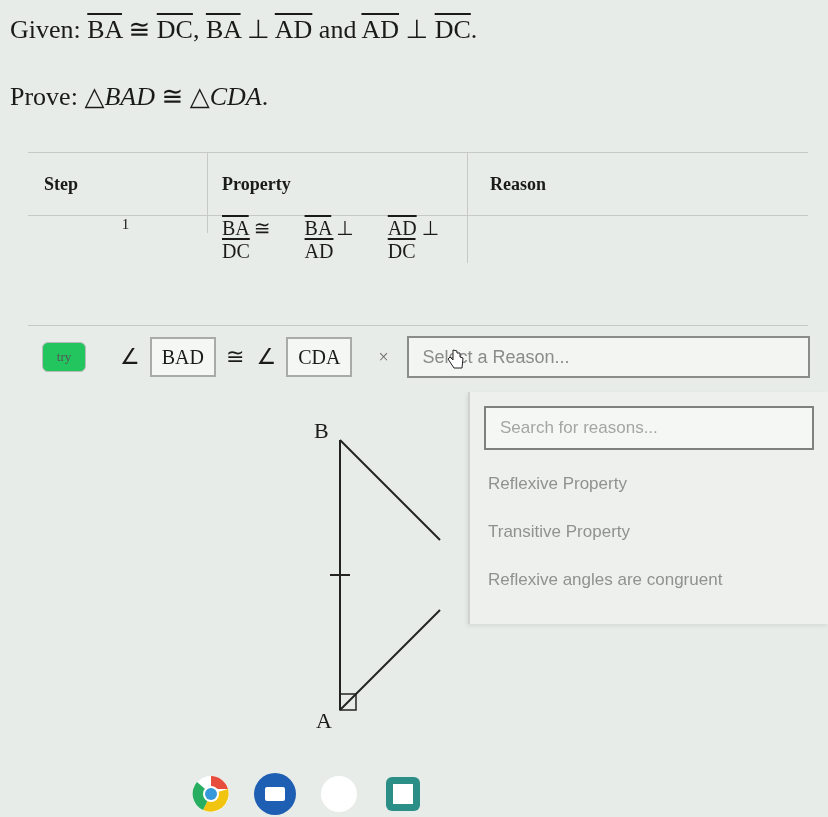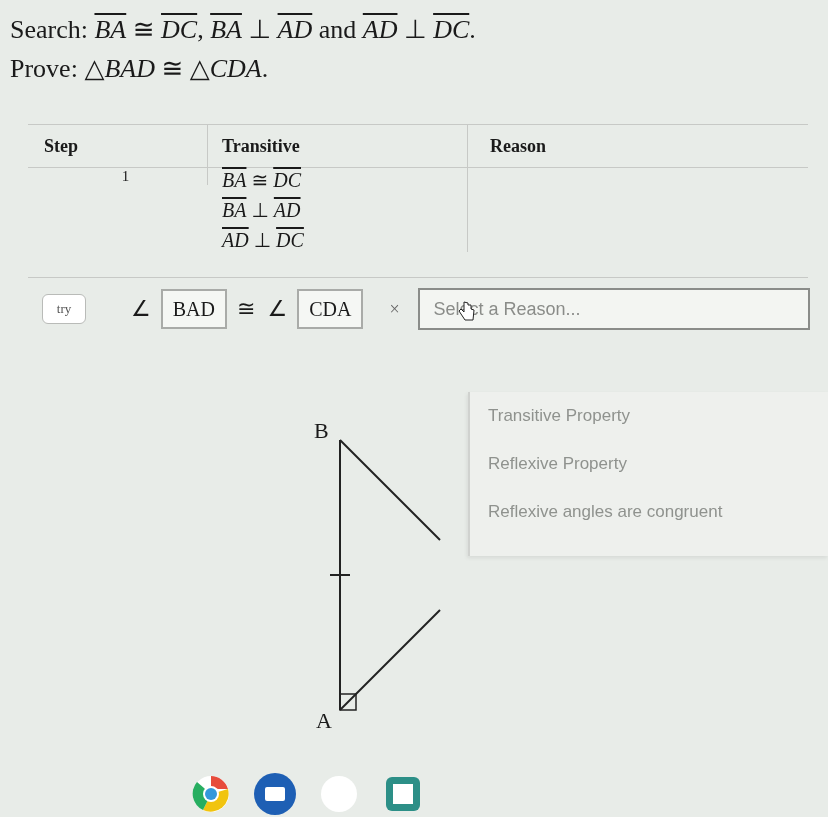--- a/index.html
+++ b/index.html
@@ -11,66 +11,67 @@
     color: #1a1a1a;
     overflow: hidden;
     position: relative;
   }
   .problem-text {
     padding: 10px 10px 0 10px;
     font-size: 26px;
     line-height: 1.5;
   }
   .problem-text .line2 {
+    margin-top: 28px;
   }
   .italic { font-style: italic; }
   .proof-table {
     margin: 36px 0 0 28px;
     width: 780px;
   }
   .proof-header {
     display: flex;
     border-top: 1px solid #c7c9c6;
     border-bottom: 1px solid #c7c9c6;
-    height: 44px;
+    height: 64px;
     align-items: center;
     font-weight: bold;
     font-size: 18px;
   }
   .col-step { width: 180px; padding-left: 16px; border-right: 1px solid #c7c9c6; height:100%; display:flex; align-items:center;}
   .col-stmt { width: 260px; padding-left: 14px; border-right: 1px solid #c7c9c6; height:100%; display:flex; align-items:center;}
   .col-reason { flex: 1; padding-left: 22px; height:100%; display:flex; align-items:center;}
   .proof-row1 {
     display: flex;
     border-bottom: 1px solid #c7c9c6;
     min-height: 110px;
     align-items: stretch;
     font-size: 18px;
   }
   .proof-row1 .col-step { justify-content:center; font-size:15px; font-weight:normal;}
-  .proof-row1 .col-stmt { flex-direction:column; align-items:flex-start; justify-content:center; gap:6px; font-weight:normal; font-family:'Times New Roman', serif; font-size:20px;}
+  .proof-row1 .col-stmt { align-items:flex-start; justify-content:center; gap:6px; font-weight:normal; font-family:'Times New Roman', serif; font-size:20px;}
   .proof-row1 .col-reason { font-weight:normal; font-size:19px;}
-  .ovl { text-decoration: overline; font-style: italic; }
+  .ovl { text-decoration: overline; }
 
   .proof-row2 {
     display:flex;
     align-items:center;
     padding:10px 0 0 4px;
     gap:8px;
     position:relative;
   }
   .try-btn {
     width:44px; height:30px;
     border:1px solid #b9bbb8;
     border-radius:6px;
-    background:#ffffff;
+    background:#22c55e;
     font-size:13px;
     color:#555;
     display:flex; align-items:center; justify-content:center;
-    margin-right:35px;
+    margin-right:24px;
     margin-left:10px;
   }
   .angle-sym {
     font-size:22px;
     font-family:'Times New Roman', serif;
     margin:0 2px;
   }
   .stmt-box {
     border:2px solid #a9aba8;
     background:#f5f7f4;
@@ -158,31 +159,31 @@
     width:42px; height:42px;
     border-radius:50%;
     display:flex; align-items:center; justify-content:center;
   }
 </style>
 </head>
 <body>
 
 <div class="problem-text">
   <div>
-    <span>Search: </span><span><span class="ovl">BA</span> ≅ <span class="ovl">DC</span>, <span class="ovl">BA</span> ⊥ <span class="ovl">AD</span> and <span class="ovl">AD</span> ⊥ <span class="ovl">DC</span>.</span>
+    <span>Given: </span><span><span class="ovl">BA</span> ≅ <span class="ovl">DC</span>, <span class="ovl">BA</span> ⊥ <span class="ovl">AD</span> and <span class="ovl">AD</span> ⊥ <span class="ovl">DC</span>.</span>
   </div>
   <div class="line2">
     <span>Prove: </span><span>△<span class="italic">BAD</span> ≅ △<span class="italic">CDA</span>.</span>
   </div>
 </div>
 
 <div class="proof-table">
   <div class="proof-header">
     <div class="col-step">Step</div>
-    <div class="col-stmt">Transitive</div>
+    <div class="col-stmt">Property</div>
     <div class="col-reason">Reason</div>
   </div>
   <div class="proof-row1">
     <div class="col-step">1</div>
     <div class="col-stmt">
       <div><span class="ovl">BA</span> ≅ <span class="ovl">DC</span></div>
       <div><span class="ovl">BA</span> ⊥ <span class="ovl">AD</span></div>
       <div><span class="ovl">AD</span> ⊥ <span class="ovl">DC</span></div>
     </div>
   </div>
@@ -200,22 +201,25 @@
       <span class="cursor-hand">
         <svg width="18" height="22" viewBox="0 0 18 22">
             <path d="M6 2 L6 12 L3 9 L1 11 L7 20 L15 20 L16 10 L13 9 L13 5 L10 5 L10 3 Z" fill="#fff" stroke="#222" stroke-width="1"></path>
           </svg>
       </span>
     </div>
   </div>
 </div>
 
 <div class="dropdown-panel">
+  <div class="search-box">
+    <span>Search for reasons...</span>
+  </div>
+  <div class="dd-item">Reflexive Property</div>
   <div class="dd-item">Transitive Property</div>
-  <div class="dd-item">Reflexive Property</div>
   <div class="dd-item">Reflexive angles are congruent</div>
 </div>
 
 <div class="figure">
   <svg width="180" height="330">
     <line x1="40" y1="30" x2="40" y2="300" stroke="#222" stroke-width="2"></line>
     <line x1="40" y1="30" x2="140" y2="130" stroke="#222" stroke-width="2"></line>
     <line x1="40" y1="300" x2="140" y2="200" stroke="#222" stroke-width="2"></line>
     <line x1="30" y1="165" x2="50" y2="165" stroke="#222" stroke-width="2"></line>
     <rect x="40" y="284" width="16" height="16" fill="none" stroke="#222" stroke-width="1.5"></rect>

